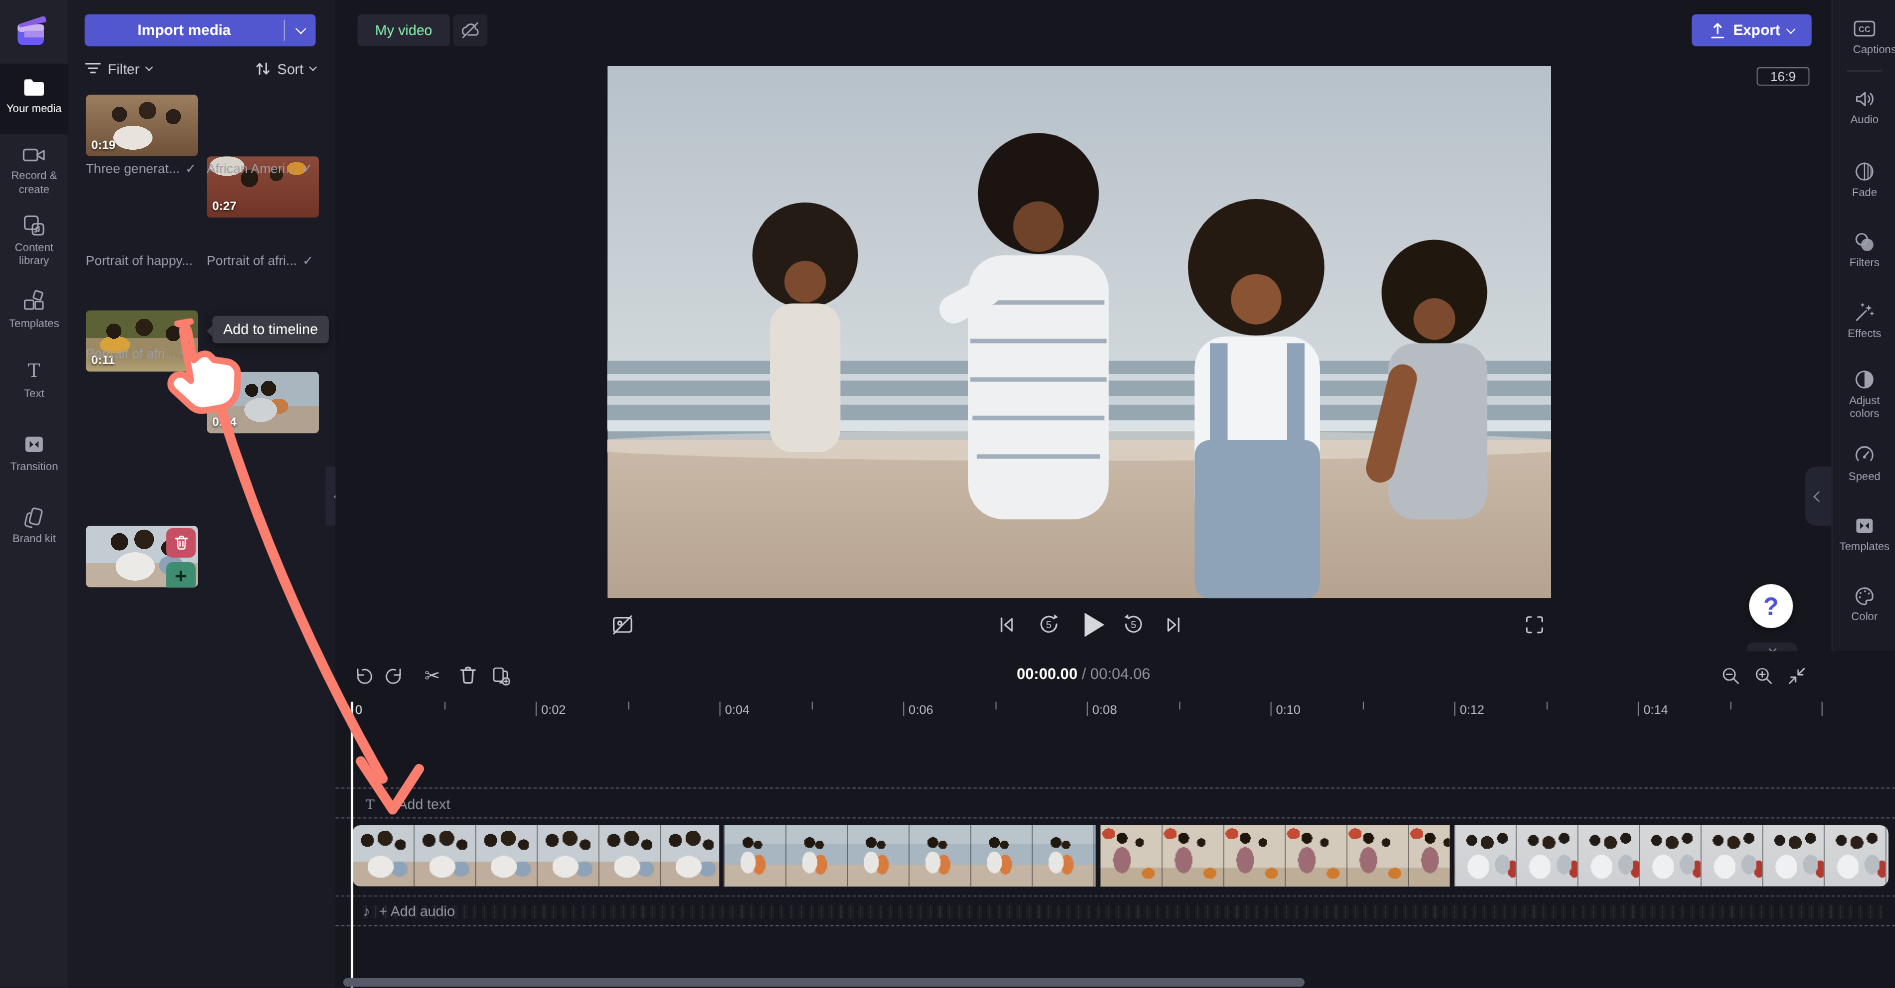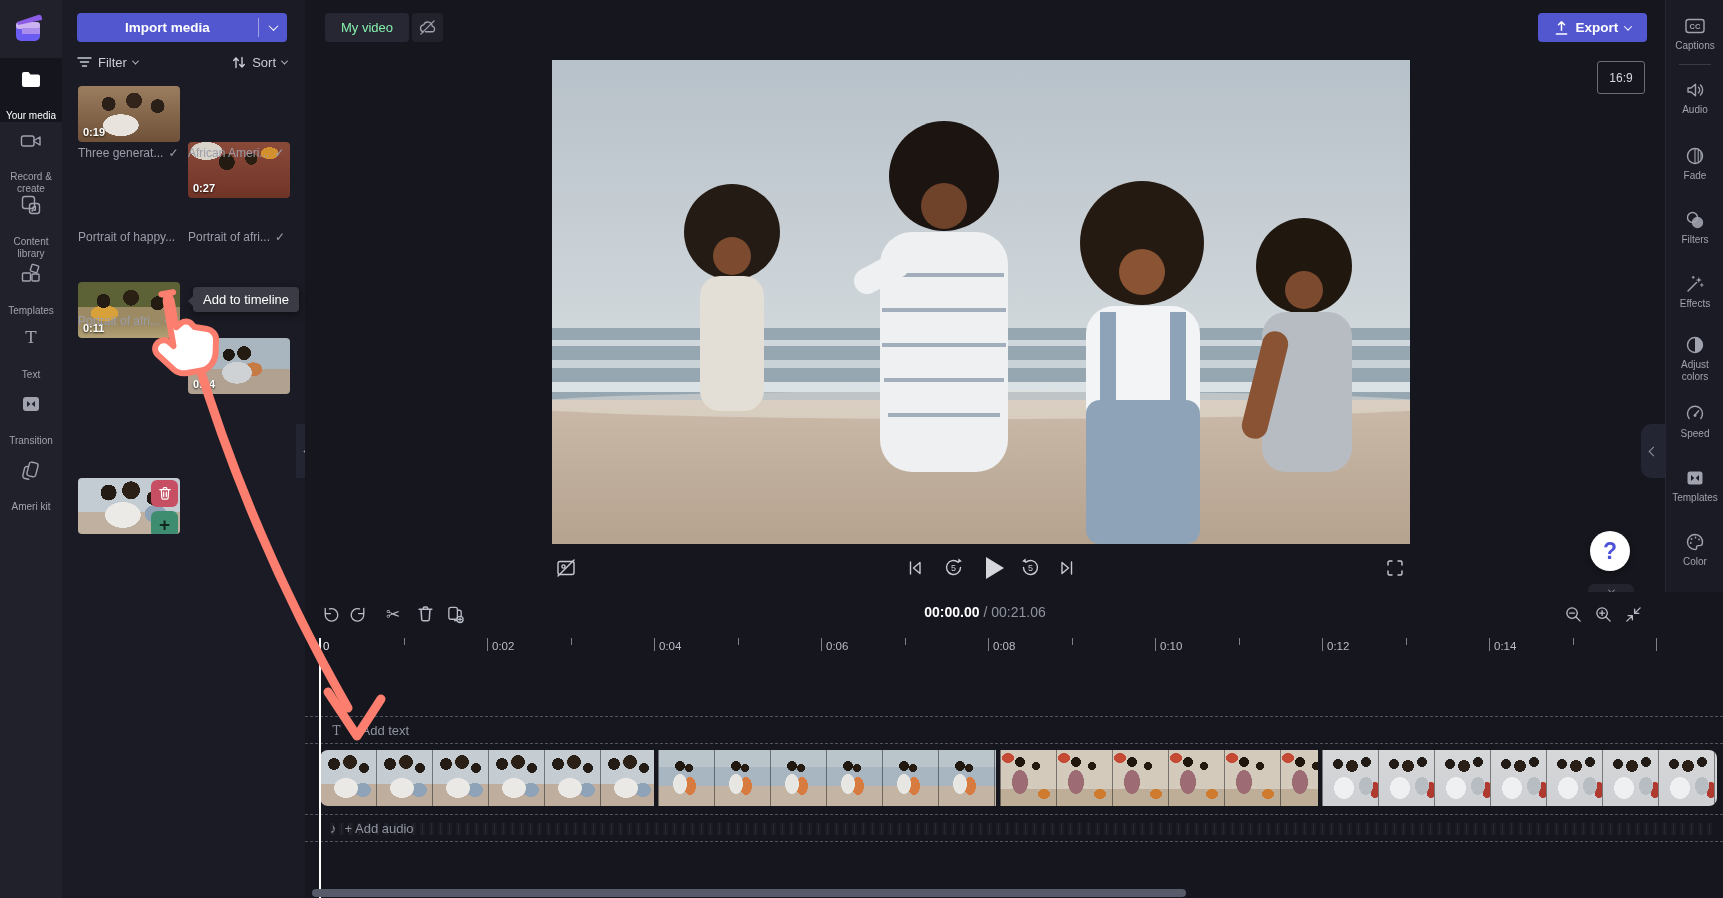--- a/index.html
+++ b/index.html
@@ -12,21 +12,21 @@
   body{width:1723px;height:898px;background:var(--bg);
        font-family:"Liberation Sans",sans-serif;color:var(--txt);overflow:hidden;}
   .app{position:relative;width:1723px;height:898px;}
   .abs{position:absolute;}
   svg{display:block;}
   .ic{stroke:currentColor;fill:none;stroke-width:1.4;stroke-linecap:round;stroke-linejoin:round;}
 
   
   .nav-rail{left:0;top:0;width:62px;height:898px;background:var(--rail);}
   .rail-item{position:absolute;left:0;width:62px;text-align:center;color:var(--gray);cursor:pointer;}
-  .rail-item .lbl{font-size:10px;line-height:12px;display:block;margin-top:20px;}
+  .rail-item .lbl{font-size:10px;line-height:12px;display:block;margin-top:4px;}
   .rail-item .icw{display:flex;justify-content:center;}
   .rail-active{background:var(--tile);color:#fff;}
   .logo{left:10px;top:10px;width:38px;height:38px;}
 
   
   .media-panel{left:62px;top:0;width:243px;height:898px;background:var(--panel);}
   .import-btn{left:15px;top:13px;width:210px;height:29px;background:var(--accent);
     border-radius:4px;display:flex;align-items:center;color:#fff;font-size:13.5px;font-weight:bold;cursor:pointer;}
   .import-btn .main-lbl{flex:1;text-align:center;}
   .import-btn .divider{width:1px;height:19px;background:rgba(255,255,255,.45);}
@@ -80,21 +80,21 @@
 
   
   .main{left:305px;top:0;width:1360px;height:592px;background:var(--bg);}
   .proj-tab{left:20px;top:13px;height:29px;padding:0 16px;background:var(--card);border-radius:4px;
        display:flex;align-items:center;font-size:13px;color:#86efac;cursor:pointer;}
   .cloud-btn{left:107px;top:13px;width:31px;height:29px;background:#21222c;border-radius:4px;
        display:flex;align-items:center;justify-content:center;color:#9fa1ad;cursor:pointer;}
   .export-btn{left:1233px;top:13px;width:109px;height:29px;background:var(--accent);border-radius:4px;
        display:flex;align-items:center;justify-content:center;gap:7px;color:#fff;
        font-size:13.5px;font-weight:bold;cursor:pointer;}
-  .ratio-badge{left:1292px;top:61px;width:48px;height:33px;border:1px solid #6a6c78;border-radius:3px;
+  .ratio-badge{left:1292px;top:61px;width:48px;height:17px;border:1px solid #6a6c78;border-radius:3px;
        display:flex;align-items:center;justify-content:center;font-size:12px;color:#d8d9e0;cursor:pointer;}
   .stage{left:247px;top:60px;width:858px;height:484px;overflow:hidden;background:#000;}
   .pc{position:absolute;color:#c8cad2;cursor:pointer;}
   .help-fab{left:1285px;top:531px;width:40px;height:40px;background:#fff;border-radius:50%;
        display:flex;align-items:center;justify-content:center;font-size:23px;font-weight:bold;
        color:#4d52d8;cursor:pointer;box-shadow:0 2px 6px rgba(0,0,0,.4);}
   .help-fab .dot{color:#8b2fd6;}
   .hide-pill{left:1283px;top:584px;width:46px;height:15px;background:#23242e;border-radius:6px;
        display:flex;align-items:center;justify-content:center;color:#8f93a0;cursor:pointer;}
   .hide-pill .chev{width:5px;height:5px;}
@@ -230,21 +230,21 @@
       </span>
       <span class="lbl">Transition</span>
     </div>
     <div class="rail-item" style="top:459px;">
       <span class="icw">
         <svg class="ic" width="22" height="22" viewBox="0 0 22 22">
             <rect x="8" y="3.5" width="9" height="14" rx="2.5" transform="rotate(14 12.5 10.5)"></rect>
             <path d="M7.5 7.5 a2.5 2.5 0 0 0-3 2 l-1.6 7 a2.5 2.5 0 0 0 2 3 l3.8.8"></path>
           </svg>
       </span>
-      <span class="lbl">Ameri kit</span>
+      <span class="lbl">Brand kit</span>
     </div>
   </div>
 
   <div class="abs media-panel">
     <div class="abs import-btn">
       <span class="main-lbl">Import media</span>
       <span class="divider"></span>
       <span class="dd">
           <span class="chev"></span>
         </span>
@@ -428,21 +428,21 @@
     <div class="abs hide-pill">
       <span class="chev"></span>
     </div>
   </div>
 
   <div class="abs collapse-tab tab-right" style="left:1641px;top:424px;">
     <span class="chev chev-left"></span>
   </div>
 
   <div class="abs right-bar">
-    <div class="rb-item" style="top:16px;">
+    <div class="rb-item" style="top:16px;text-align:right;">
       <span class="icw">
         <svg class="ic" width="22" height="20" viewBox="0 0 22 20">
             <rect x="2" y="3.5" width="18" height="13" rx="2.5"></rect>
             <text x="11" y="13.2" text-anchor="middle" font-size="7.5" fill="currentColor" stroke="none" font-family="'Liberation Sans',sans-serif" font-weight="bold">CC</text>
           </svg>
       </span>
       <span class="lbl">Captions</span>
     </div>
     <div class="rb-div" style="top:64px;"></div>
     <div class="rb-item" style="top:80px;">
@@ -548,21 +548,21 @@
     <div class="tb-icon" style="left:138px;">
       <svg class="ic" width="19" height="19" viewBox="0 0 20 20">
           <rect x="3" y="2.5" width="9" height="12.5" rx="2"></rect>
           <path d="M12.5 5.5 h1.5 a2 2 0 0 1 2 2 v7 a2 2 0 0 1-2 2 h-5"></path>
           <circle cx="14.8" cy="15.2" r="3.2" fill="#16161e"></circle>
           <path d="M14.8 13.6 v3.2 M13.2 15.2 h3.2" stroke-width="1.2"></path>
         </svg>
     </div>
     <div class="time-display">
       <span class="time-cur">00:00.00</span>
-      <span class="time-tot">/ 00:21.06</span>
+      <span class="time-tot">/ 00:04.06</span>
     </div>
     <div class="tb-icon" style="left:1256px;">
       <svg class="ic" width="19" height="19" viewBox="0 0 20 20">
           <circle cx="8.5" cy="8.5" r="5.5"></circle>
           <path d="M12.7 12.7 L17 17 M6 8.5 h5"></path>
         </svg>
     </div>
     <div class="tb-icon" style="left:1286px;">
       <svg class="ic" width="19" height="19" viewBox="0 0 20 20">
           <circle cx="8.5" cy="8.5" r="5.5"></circle>

